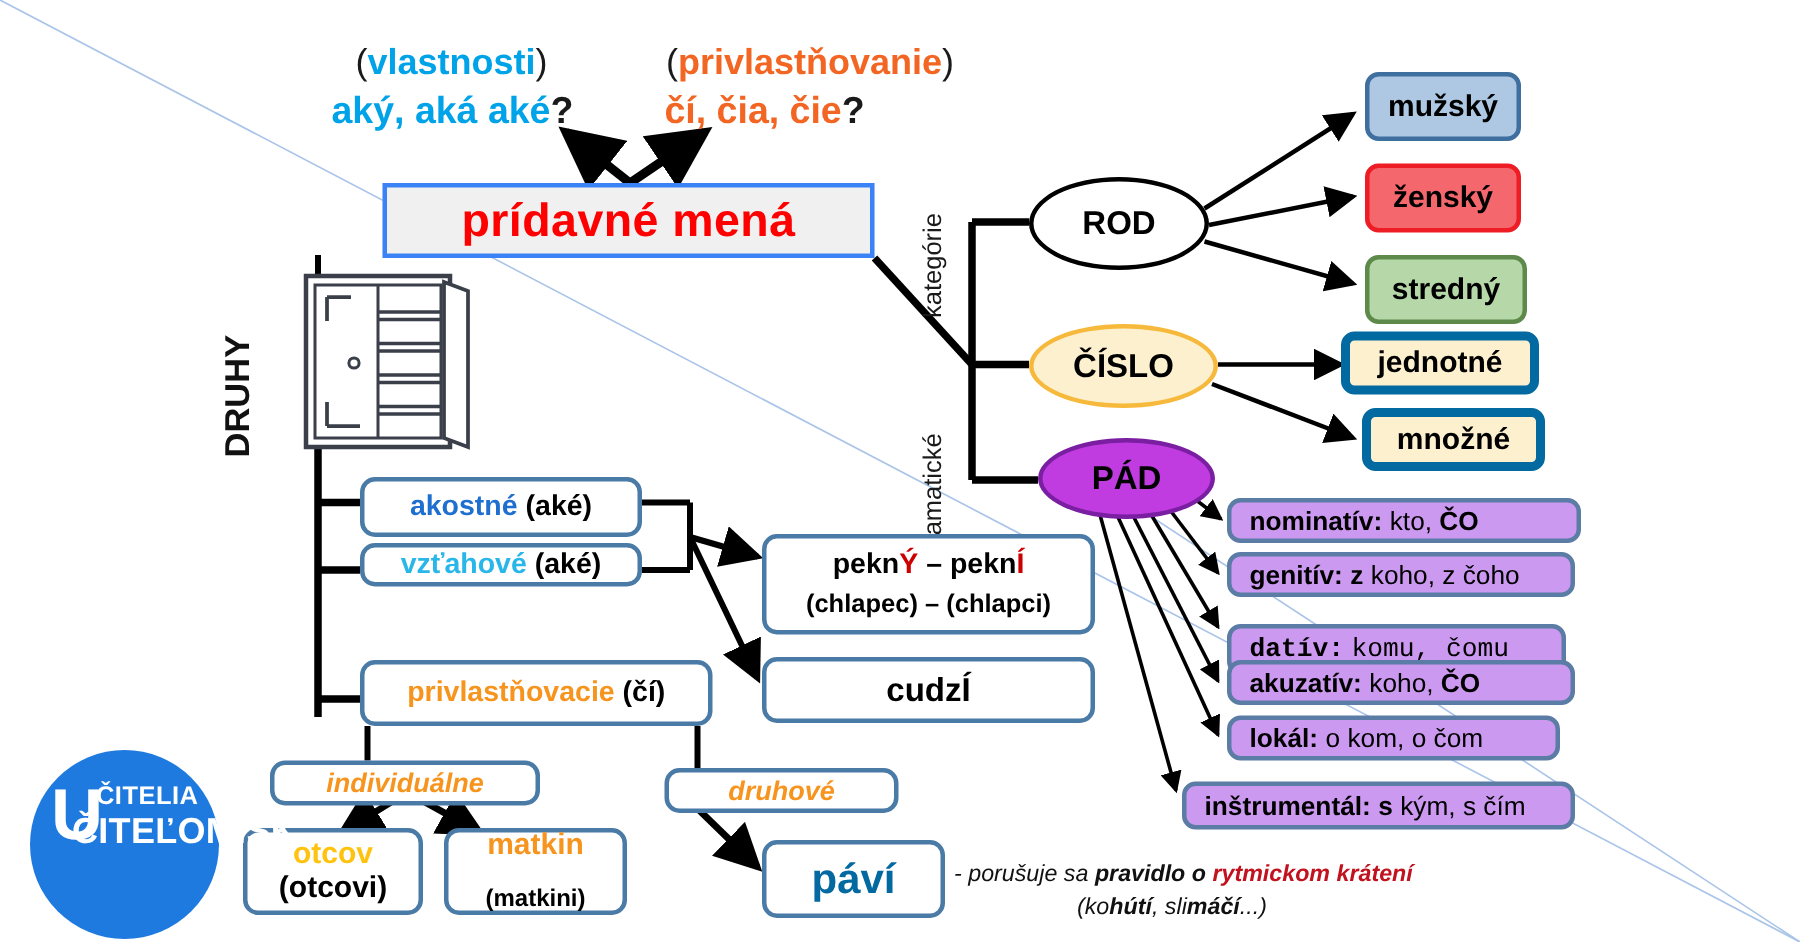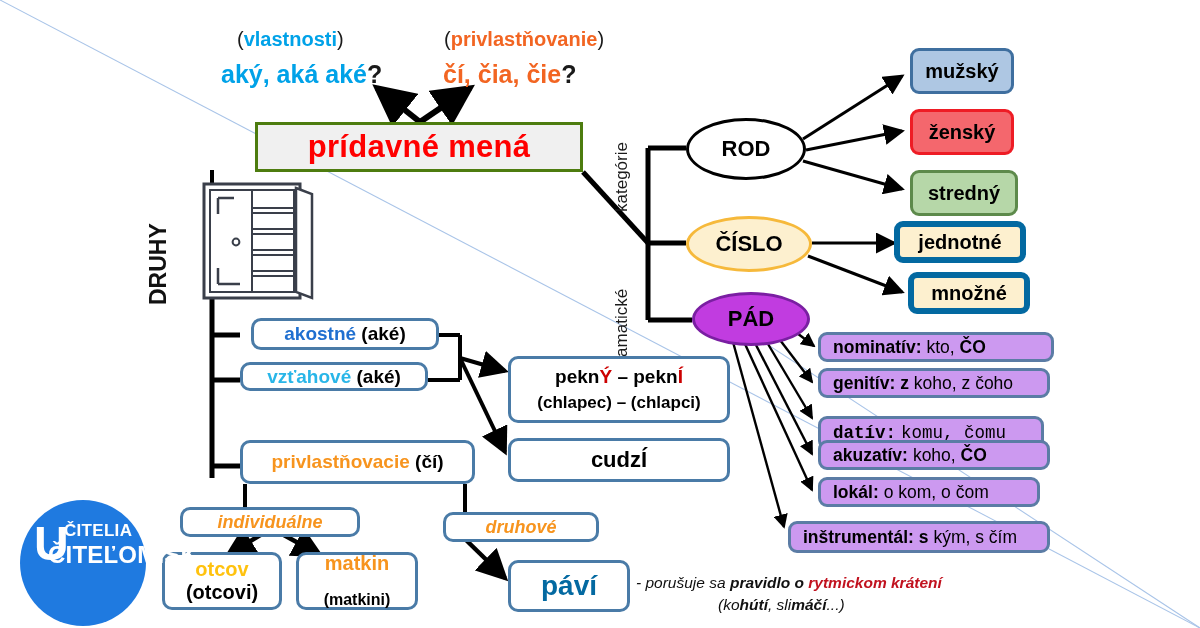--- a/index.html
+++ b/index.html
@@ -7,30 +7,30 @@
   #canvas{
     position:relative;
     width:1200px;height:628px;
     background:#ffffff;
     overflow:hidden;
   }
   svg.layer{position:absolute;left:0;top:0;width:1200px;height:628px;pointer-events:none;}
   .node{position:absolute;box-sizing:border-box;display:flex;align-items:center;justify-content:center;text-align:center;}
 
   
-  .qlabel{font-size:20px;font-weight:400;color:#1a1a1a;white-space:nowrap;}
+  .qlabel{font-size:24px;font-weight:400;color:#1a1a1a;white-space:nowrap;}
   .qlabel .c-blue{color:#00a2e8;font-weight:700;}
   .qlabel .c-orange{color:#f26522;font-weight:700;}
   .qword{font-size:25px;font-weight:700;white-space:nowrap;color:#1a1a1a;}
   .qword .c-blue{color:#00a2e8;}
   .qword .c-orange{color:#f26522;}
 
   
   .title-box{
-    border:3px solid #4d7c0f;background:#f0f0f0;
+    border:3px solid #3b82f6;background:#f0f0f0;
     font-size:31px;font-weight:700;color:#ff0000;letter-spacing:.3px;
   }
 
   
   .vlabel{
     position:absolute;
     font-size:17px;color:#1a1a1a;white-space:nowrap;
     transform-origin:left bottom;
     transform:rotate(-90deg);
   }
@@ -259,21 +259,21 @@
   <div class="case" style="left:818px;top:477px;width:222px;height:30px;">
     <b>lokál:</b>
       <span class="rest">o kom, o čom</span>
   </div>
 
   <div class="case" style="left:788px;top:521px;width:262px;height:32px;">
     <b>inštrumentál:</b>
       <span class="rest"><b>s</b><span> kým, s čím</span></span>
   </div>
 
-  <div class="wbox" style="left:251px;top:318px;width:188px;height:32px;border-radius:10px;">
+  <div class="wbox" style="left:240px;top:318px;width:188px;height:40px;border-radius:10px;">
     <div class="l1"><span class="c-ak">akostné</span><span> (aké)</span></div>
   </div>
 
   <div class="wbox" style="left:240px;top:362px;width:188px;height:29px;">
     <div class="l1"><span class="c-vz">vzťahové</span><span> (aké)</span></div>
   </div>
 
   <div class="wbox" style="left:240px;top:440px;width:235px;height:44px;">
     <div class="l1"><span class="c-pr">privlastňovacie</span><span> (čí)</span></div>
   </div>

